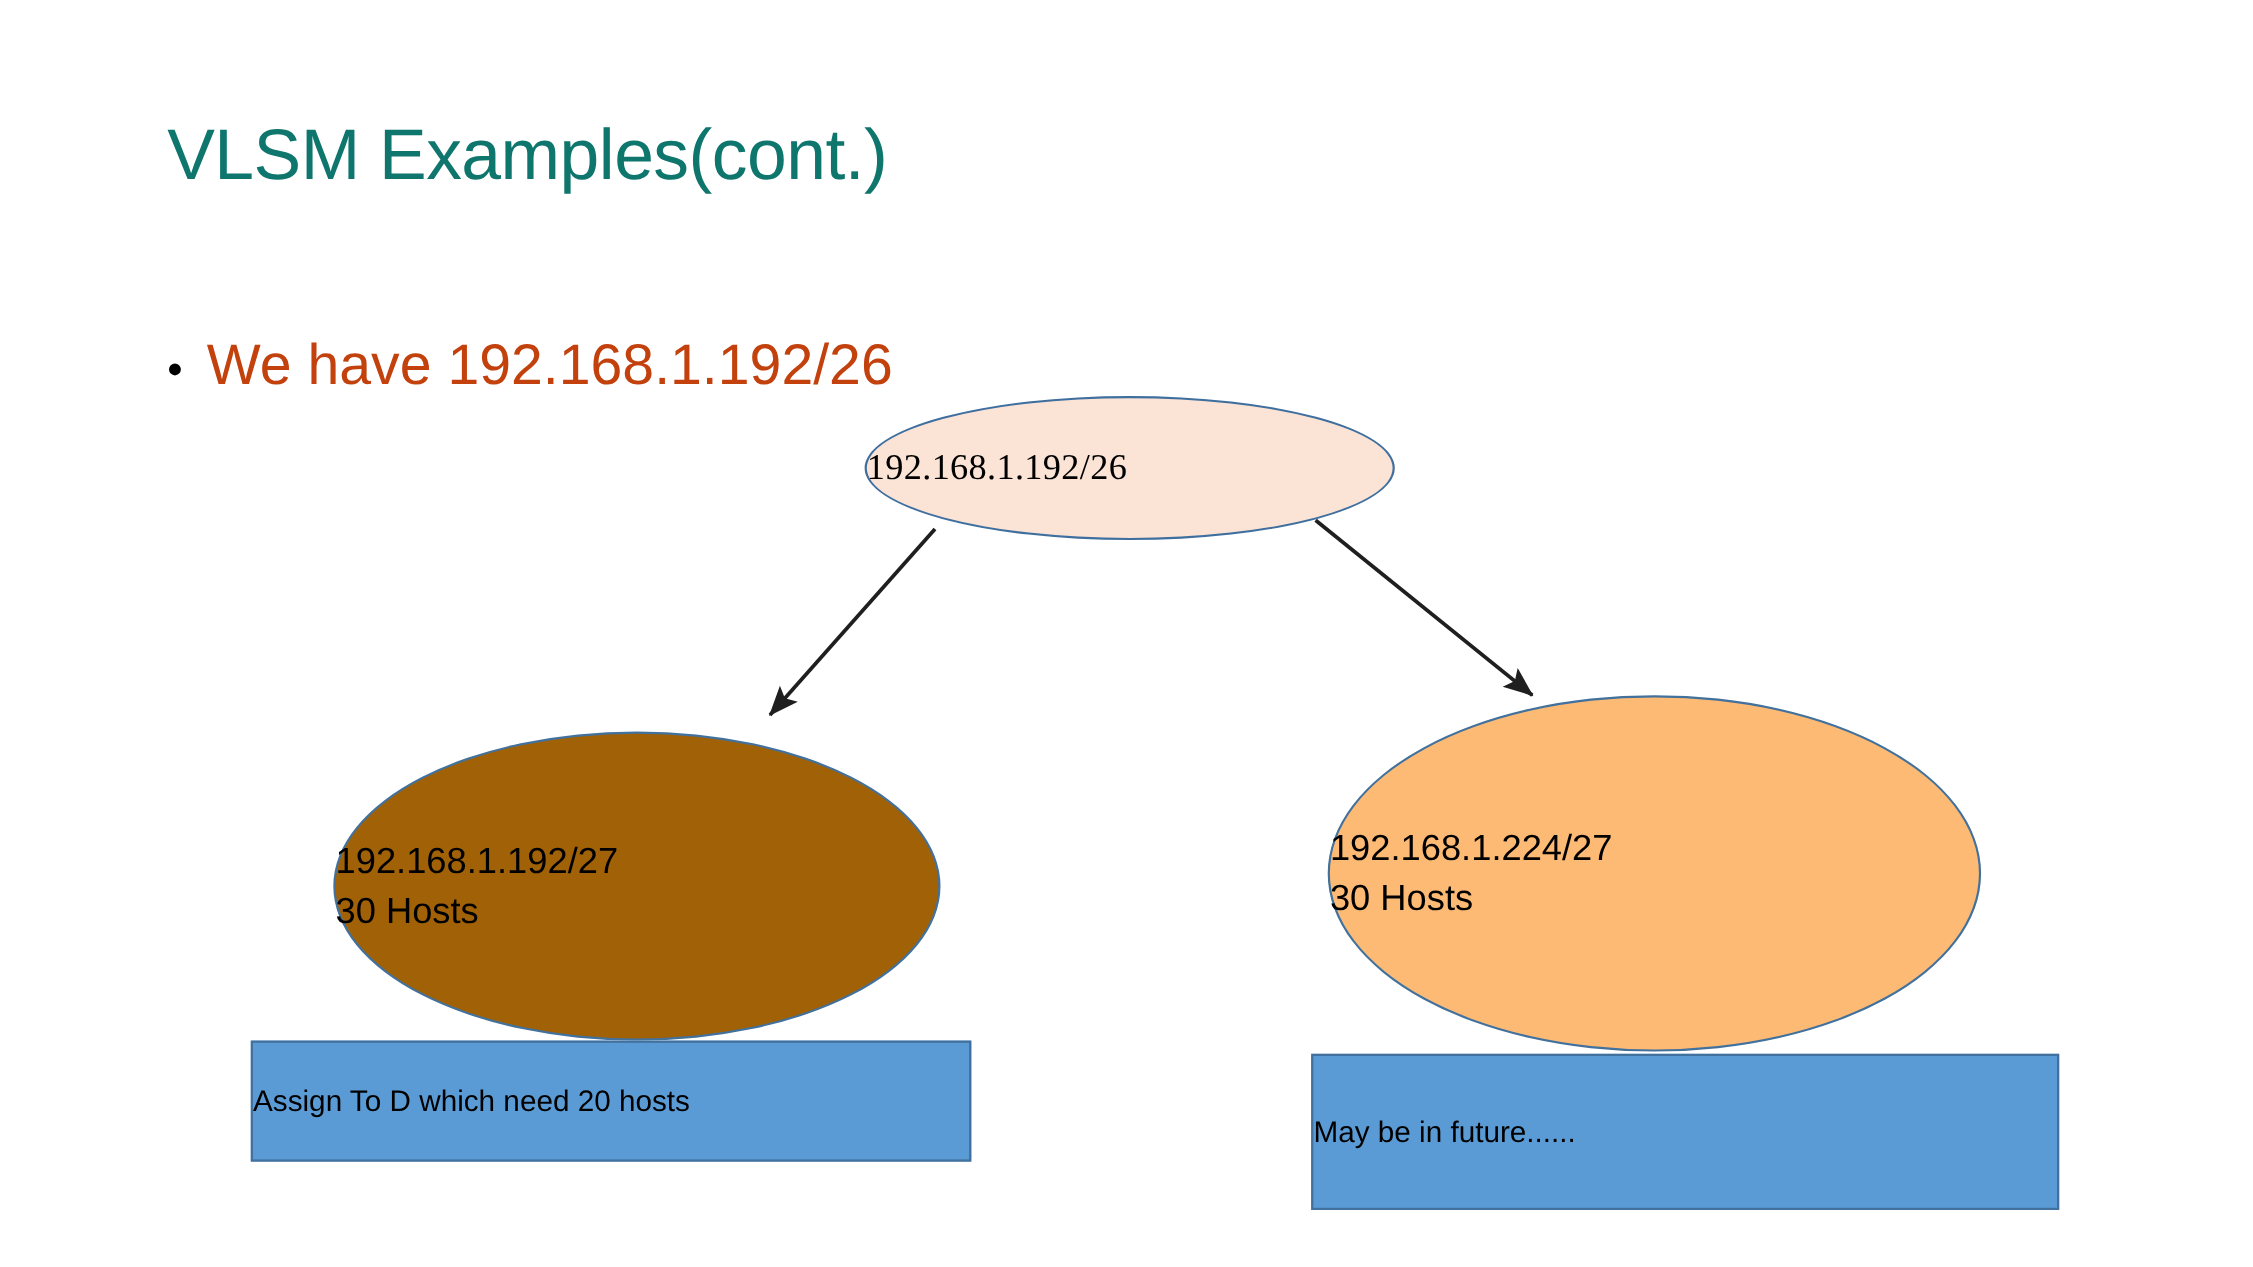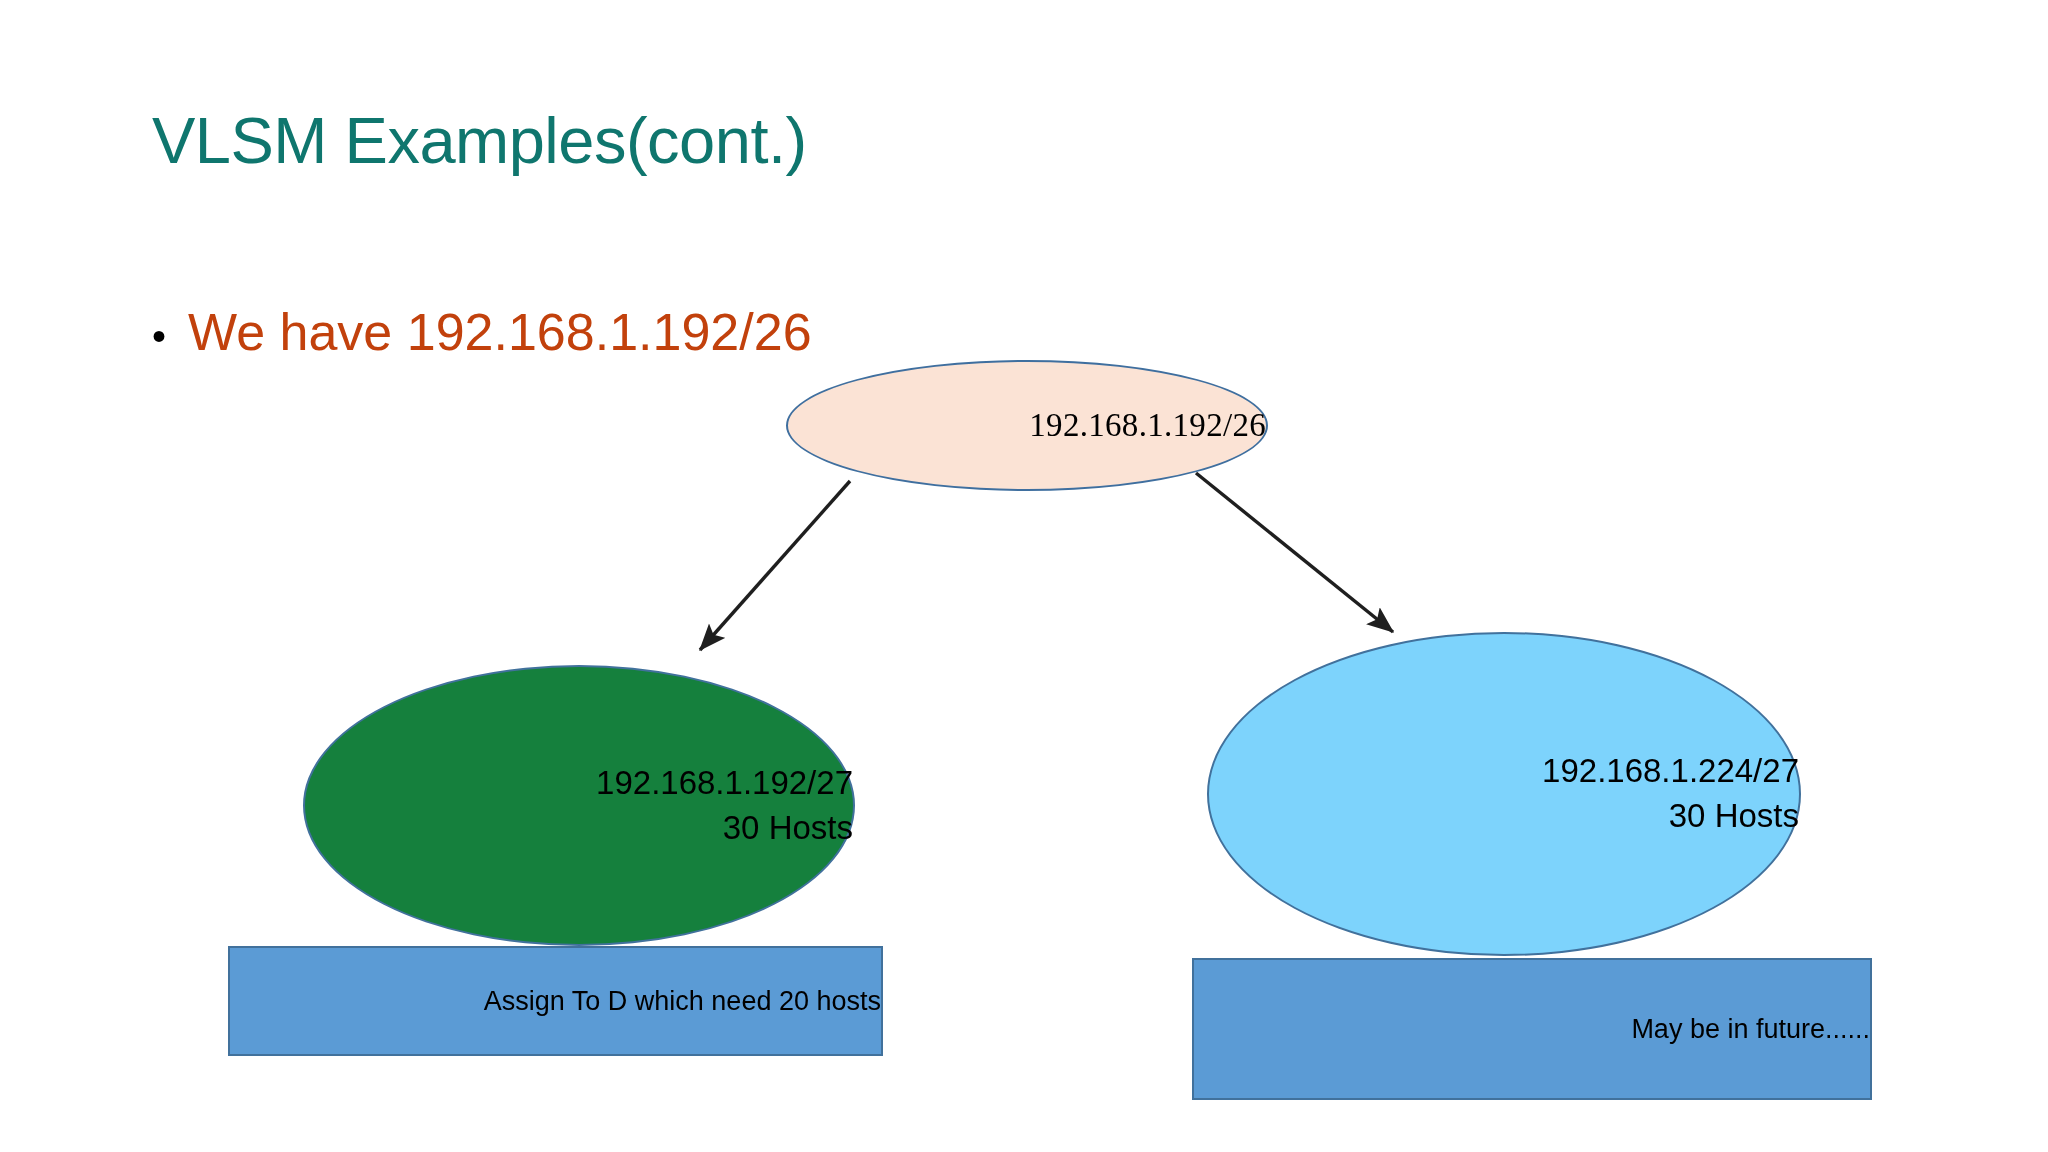--- a/index.html
+++ b/index.html
@@ -52,21 +52,21 @@
     color: #c2410c;
     line-height: 1.05;
   }
 
   
   .node {
     position: absolute;
     box-sizing: border-box;
     display: flex;
     flex-direction: column;
-    align-items: flex-end;
+    align-items: flex-start;
     justify-content: center;
     text-align: center;
     color: #000000;
   }
   .ellipse {
     border-radius: 50%;
   }
 
   
   #node-root {
@@ -83,30 +83,30 @@
     line-height: 1.1;
     letter-spacing: 0.3px;
   }
 
   
   #node-left-subnet {
     left: 303px;
     top: 665px;
     width: 552px;
     height: 281px;
-    background: #15803d;
+    background: #a16207;
     border: 2px solid #41719c;
   }
   
   #node-right-subnet {
     left: 1207px;
     top: 632px;
     width: 594px;
     height: 324px;
-    background: #7dd3fc;
+    background: #fdba74;
     border: 2px solid #41719c;
   }
   .subnet-line {
     font-family: "Liberation Sans", sans-serif;
     font-size: 33px;
     line-height: 1.35;
     font-weight: 400;
   }
 
   

